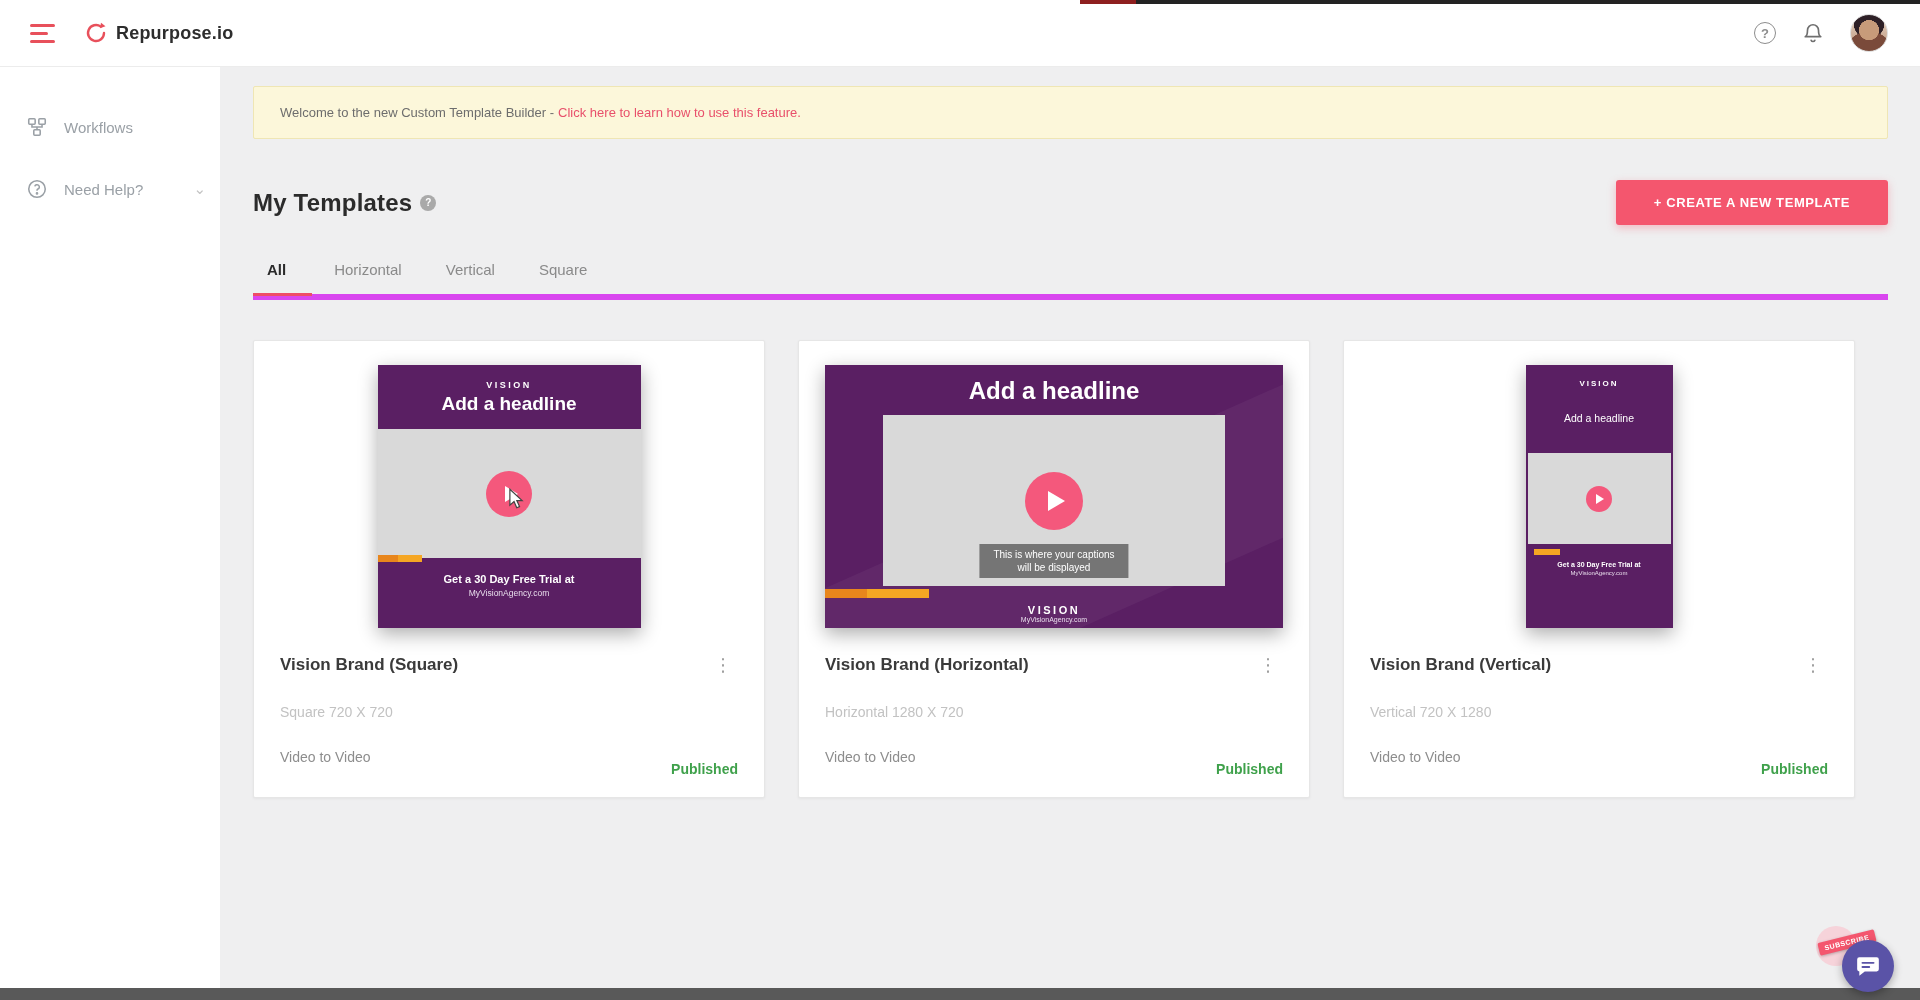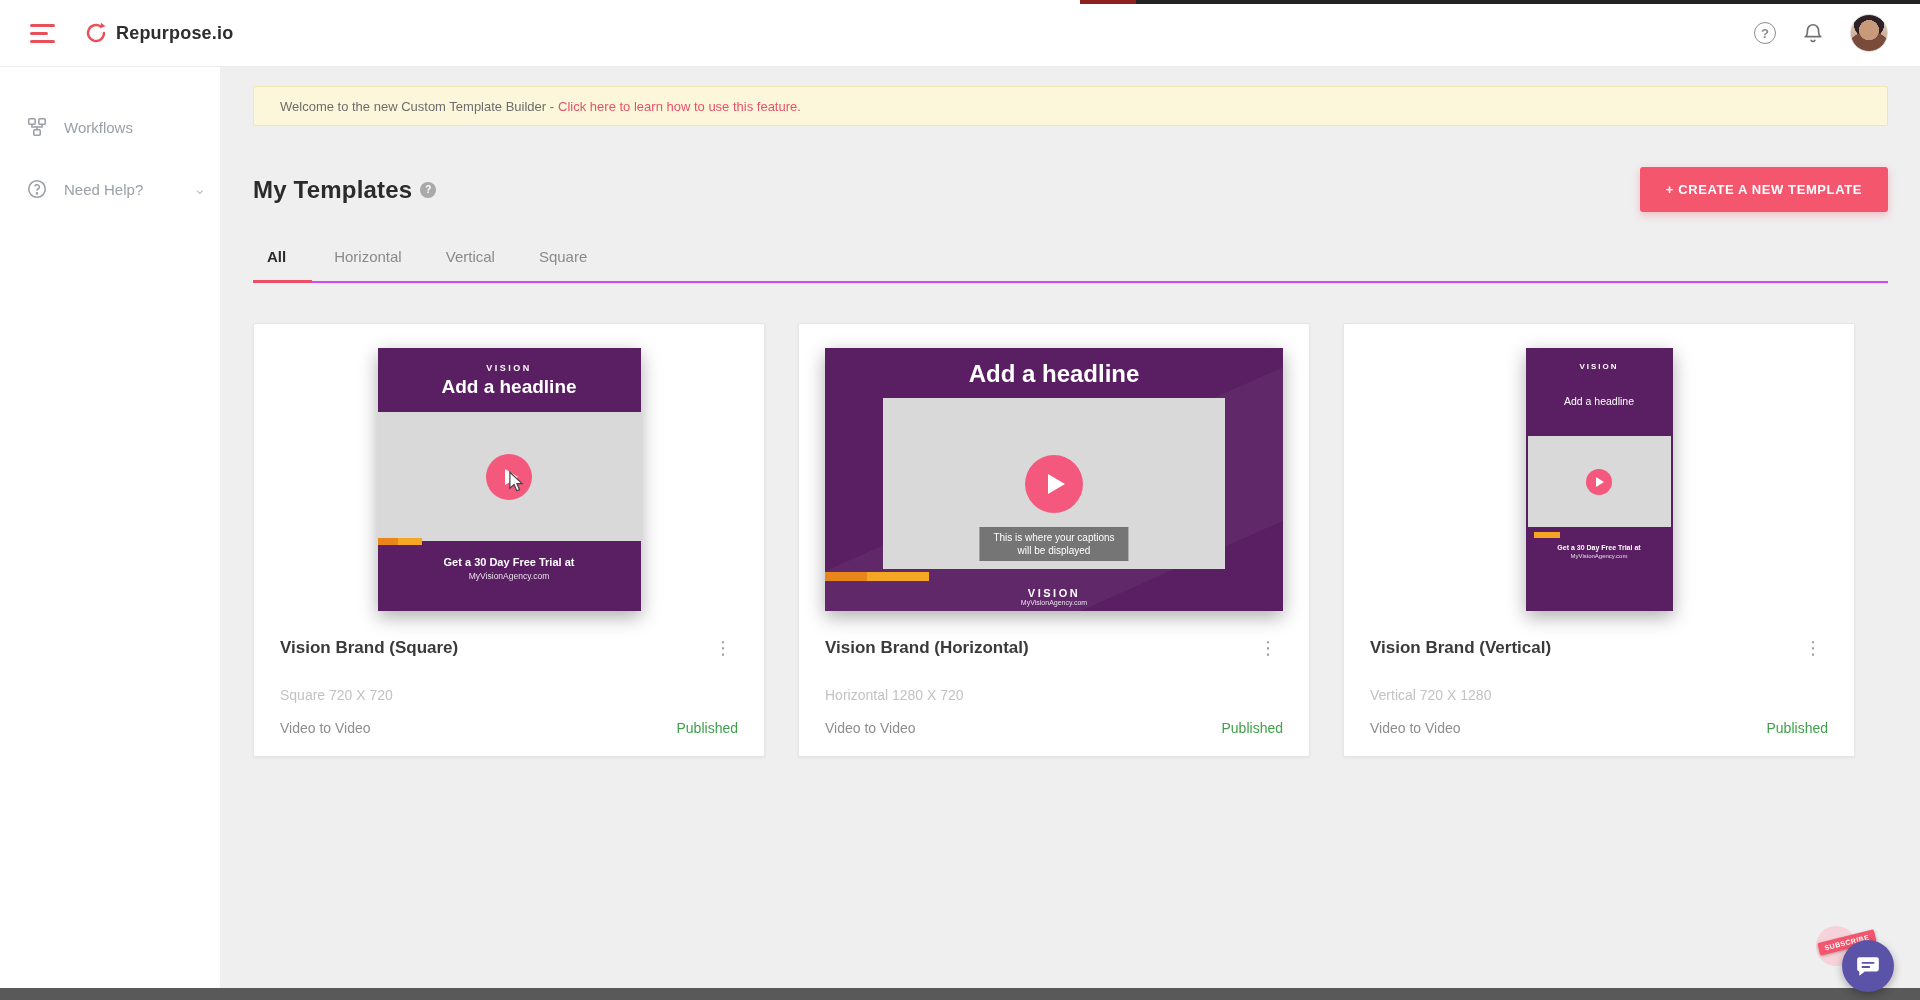--- a/index.html
+++ b/index.html
@@ -39,29 +39,29 @@
   .side-item .side-icon { display:flex; color:#9aa0a6; }
   .side-item .side-label { font-size:15px; color:#9aa0a6; }
   .side-item.active { background:#fdeef0; }
   .side-item.active .side-label { color:#e8505b; }
   .side-item.active .side-icon { color:#e8505b; }
   .side-chevron { margin-left:auto; color:#c3c3c3; font-size:15px; line-height:8px; }
 
   
   .main { position:absolute; top:67px; left:220px; right:0; bottom:0; padding:19px 32px 0 33px; }
 
-  .banner { height:40px; background:#fcf7da; border:1px solid #efe6b4; border-radius:2px; display:flex; align-items:center; padding-left:26px; font-size:13px; color:#6d6d6d; }
+  .banner { height:53px; background:#fcf7da; border:1px solid #efe6b4; border-radius:2px; display:flex; align-items:center; padding-left:26px; font-size:13px; color:#6d6d6d; }
   .banner-link { color:#e8506b; cursor:pointer; margin-left:4px; }
 
   .page-head { margin-top:41px; display:flex; align-items:center; }
   .page-title { font-size:24px; font-weight:600; color:#2b2b2b; letter-spacing:.2px; }
   .title-help { width:16px; height:16px; margin-left:8px; border-radius:50%; background:#a9a9a9; color:#fff; font-size:10px; font-weight:700; display:flex; align-items:center; justify-content:center; cursor:pointer; }
-  .create-btn { margin-left:auto; background:#f4566e; color:#ffffff; border:none; font-family:"Liberation Sans",sans-serif; font-size:13px; font-weight:700; letter-spacing:.6px; padding:15px 26px; border-radius:3px; cursor:pointer; box-shadow:0 3px 8px rgba(244,86,110,.35); }
-
-  .tabs { margin-top:30px; display:flex; border-bottom:2px solid #d946ef; }
+  .create-btn { margin-left:auto; background:#f4566e; color:#ffffff; border:none; font-family:"Liberation Sans",sans-serif; font-size:13px; font-weight:700; letter-spacing:.6px; padding:15px 38px; border-radius:3px; cursor:pointer; box-shadow:0 3px 8px rgba(244,86,110,.35); }
+
+  .tabs { margin-top:30px; display:flex; border-bottom:6px solid #d946ef; }
   .tab { padding:6px 22px 15px; font-size:15px; color:#8a8a8a; cursor:pointer; margin-bottom:-2px; }
   .tab:first-child { padding-left:14px; padding-right:26px; }
   .tab.active { color:#2b2b2b; font-weight:700; border-bottom:3px solid #ee4d67; }
 
   
   .cards { margin-top:40px; display:flex; gap:33px; }
   .card { width:512px; background:#ffffff; border:1px solid #e6e6e6; border-radius:2px; box-shadow:0 1px 3px rgba(0,0,0,.05); padding:24px 26px 20px; }
   .thumb-wrap { height:263px; display:flex; justify-content:center; margin-bottom:26px; }
   .thumb { position:relative; box-shadow:0 6px 18px rgba(0,0,0,.32); cursor:pointer; overflow:hidden; }
 
@@ -109,21 +109,21 @@
 
   .cursor { position:absolute; top:50%; left:50%; margin:-6px 0 0 -2px; z-index:3; }
 
   
   .card-title-row { display:flex; align-items:center; justify-content:space-between; }
   .card-title { font-size:17px; font-weight:600; color:#3a3a3a; }
   .kebab { color:#9a9a9a; font-size:18px; line-height:1; cursor:pointer; padding:2px 6px; }
   .card-dims { margin-top:28px; font-size:14px; color:#c2c2c2; }
   .card-bottom { margin-top:17px; display:flex; align-items:center; justify-content:space-between; }
   .card-type { font-size:14px; color:#8d8d8d; }
-  .card-status { font-size:14px; font-weight:400; color:#3fa14b; }
+  .card-status { font-size:14px; font-weight:700; color:#3fa14b;margin-top:24px; }
 
   
   .chat { position:absolute; right:24px; bottom:4px; z-index:70; width:80px; height:72px; }
   .chat-halo { position:absolute; left:0; top:2px; width:40px; height:40px; border-radius:50%; background:#f6d3da; }
   .chat-badge { position:absolute; left:2px; top:12px; background:#f4566e; color:#fff; font-size:7px; font-weight:700; letter-spacing:.5px; padding:3px 6px; border-radius:2px; transform:rotate(-14deg); box-shadow:0 1px 3px rgba(0,0,0,.25); }
   .chat-bubble { position:absolute; right:2px; bottom:4px; width:52px; height:52px; border-radius:50%; background:#5a53a7; display:flex; align-items:center; justify-content:center; cursor:pointer; box-shadow:0 3px 8px rgba(0,0,0,.3); }
 </style>
 </head>
 <body>
 

